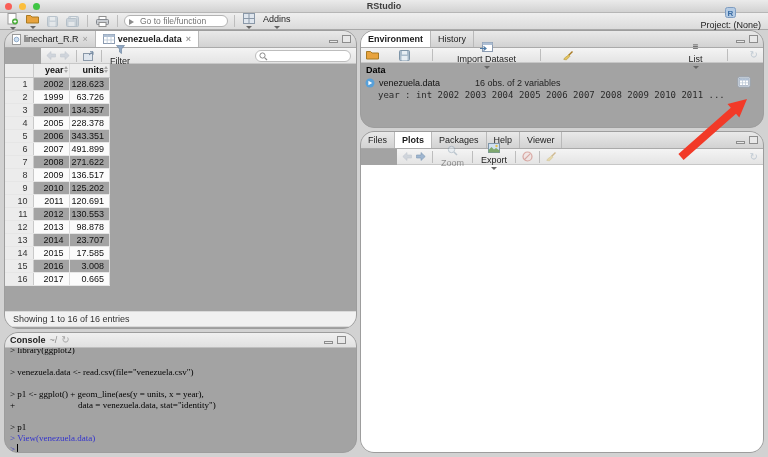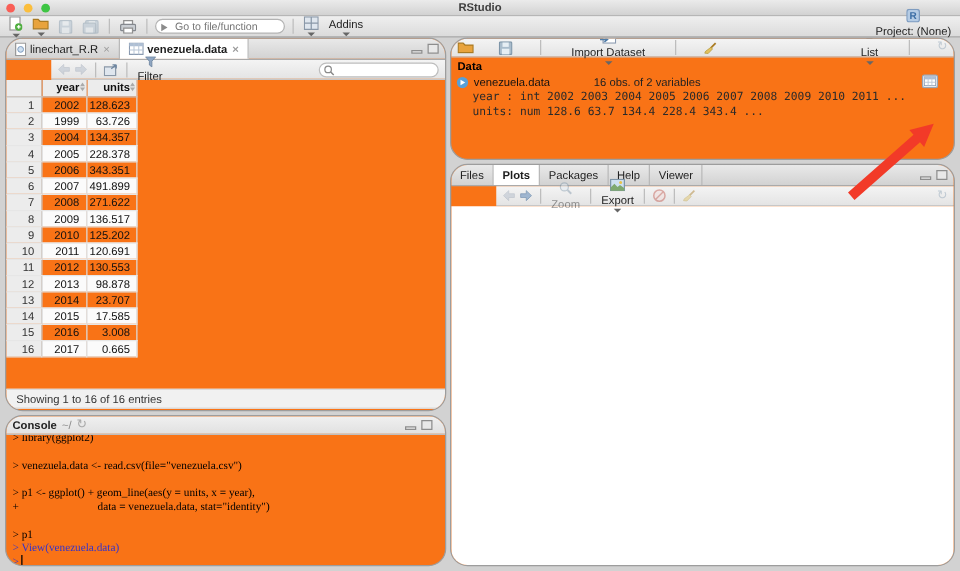--- a/index.html
+++ b/index.html
@@ -24,21 +24,21 @@
   .tb-divider { width:1px; height:12px; background:#bdbdbd; margin:0 2px; }
   .goto-wrap { position:relative; }
   .goto-input { width:104px; height:12px; border:1px solid #b3b3b3; border-radius:7px; background:#fff;
     font-size:8.5px; padding:0 4px 0 15px; color:#444; font-family:"Liberation Sans",sans-serif; }
   .goto-arrow { position:absolute; left:5px; top:3.5px; width:0; height:0;
     border-left:5px solid #8b8b8b; border-top:3px solid transparent; border-bottom:3px solid transparent; }
   .spacer { flex:1; }
   .dim { opacity:.45; }
 
   
-  .pane { position:absolute; background:#f97316; border:1px solid #9d9d9d; border-radius:14px; overflow:hidden; }
+  .pane { position:absolute; background:#a3a3a3; border:1px solid #9d9d9d; border-radius:14px; overflow:hidden; }
   #source-pane { left:4px;  top:30px;  width:353px; height:299px; }
   #console-pane{ left:4px;  top:332px; width:353px; height:121px; }
   #env-pane    { left:360px; top:30px;  width:404px; height:98px; }
   #plots-pane  { left:360px; top:131px; width:404px; height:322px; }
 
   .tabbar { height:17px; background:linear-gradient(#e9e9e9,#d2d2d2); border-bottom:1px solid #aaa;
     display:flex; align-items:stretch; font-size:9px; color:#1c1c1c; }
   .tab { display:flex; align-items:center; gap:3px; padding:0 7px; border-right:1px solid #b9b9b9; }
   .tab.active { background:#fff; font-weight:bold; }
   .tab .close { color:#9a9a9a; font-size:9px; margin-left:1px; }
@@ -379,20 +379,32 @@
       <span class="refresh-glyph" style="color:#a9a9a9;">↻</span>
       <span class="winbtns">
         <span class="btn-min"></span>
         <span class="btn-max"></span>
       </span>
     </div>
     <div class="console-body" id="console-body"><div class="console-line">&gt; library(ggplot2)</div><div class="console-line"></div><div class="console-line">&gt; venezuela.data &lt;- read.csv(file="venezuela.csv")</div><div class="console-line"></div><div class="console-line">&gt; p1 &lt;- ggplot() + geom_line(aes(y = units, x = year),</div><div class="console-line">+                            data = venezuela.data, stat="identity")</div><div class="console-line"></div><div class="console-line">&gt; p1</div><div class="console-line input">&gt; View(venezuela.data)</div><div class="console-line input">&gt; <span class="cursor"></span></div></div>
   </div>
 
   <div class="pane" id="env-pane">
+    <div class="tabbar">
+      <span class="tab active">
+        <span>Environment</span>
+      </span>
+      <span class="tab">
+        <span>History</span>
+      </span>
+      <span class="winbtns">
+        <span class="btn-min"></span>
+        <span class="btn-max"></span>
+      </span>
+    </div>
     <div class="env-toolbar">
       <span class="icon">
         <svg width="13" height="10">
             <path d="M0.5 1.5h4l1.5 1.5h6.5v6h-12z" fill="#e8a33d" stroke="#a97a22"></path>
           </svg>
       </span>
       <span class="icon">
         <svg width="11" height="11">
             <rect x="0.5" y="0.5" width="10" height="10" rx="1" fill="#a9bccc" stroke="#7e95a8"></rect>
             <rect x="3" y="1" width="5" height="3.5" fill="#e6eef4"></rect>
@@ -439,21 +451,21 @@
       <span class="env-obj-summary">16 obs. of 2 variables</span>
       <span class="env-grid-btn icon">
         <svg width="14" height="12">
             <rect x="1" y="1" width="12" height="10" rx="1.5" fill="#e4e9ef" stroke="#9aa7b6"></rect>
             <rect x="2.5" y="2.5" width="9" height="7" fill="#fff" stroke="#8a9ab0" stroke-width="0.6"></rect>
             <rect x="2.5" y="2.5" width="9" height="2" fill="#aebfd4"></rect>
             <path d="M5.5 2.5v7M8.5 2.5v7M2.5 6.8h9" stroke="#b9c6d6" stroke-width="0.7"></path>
           </svg>
       </span>
     </div>
-    <div class="env-details" id="env-details"><div>year : int 2002 2003 2004 2005 2006 2007 2008 2009 2010 2011 ...</div><div>units: num 128.6 63.7 134.4 228.4 343.4 ...</div></div>
+    <div class="env-details" id="env-details"><div>year : int 2002 2003 2004 2005 2006 2007 2008 2009 2010 2011 ...</div></div>
   </div>
 
   <div class="pane" id="plots-pane">
     <div class="tabbar">
       <span class="tab">
           <span>Files</span>
         </span>
       <span class="tab active">
           <span>Plots</span>
         </span>

